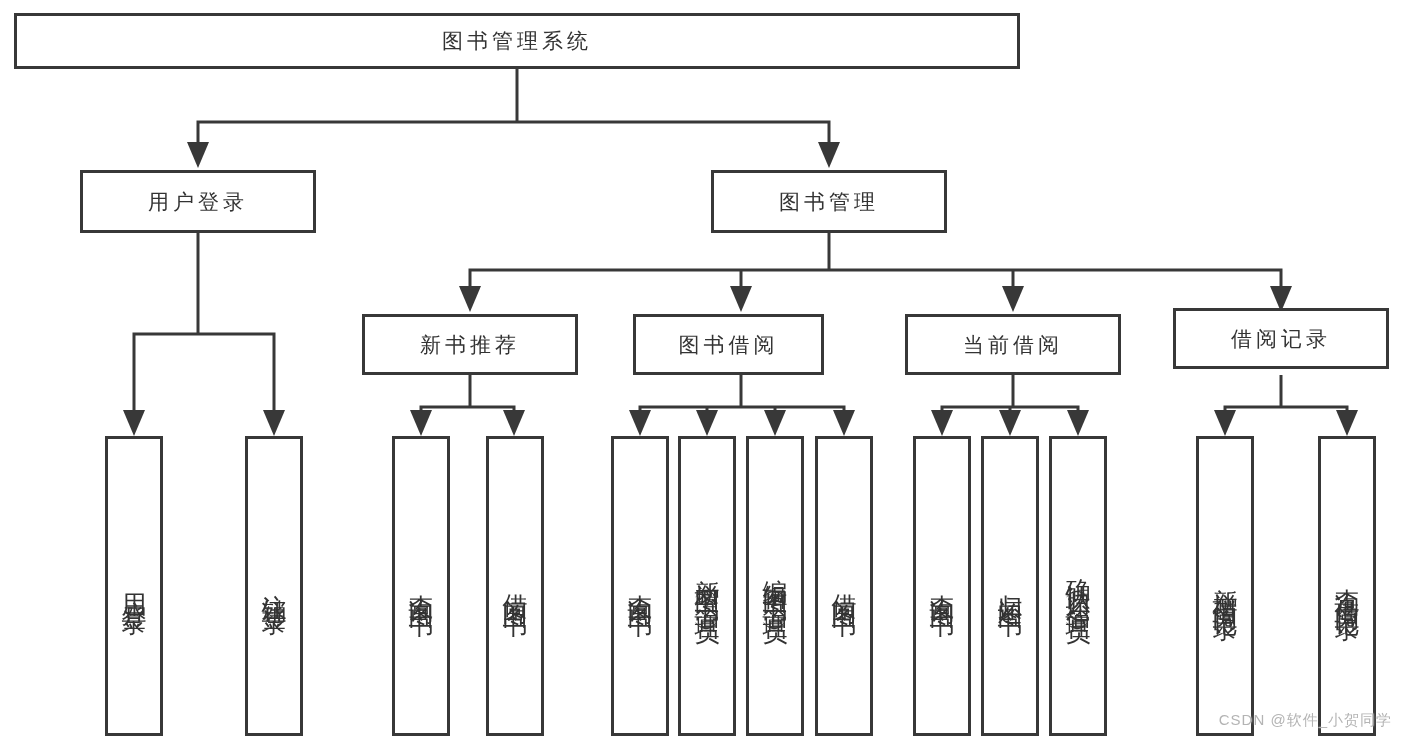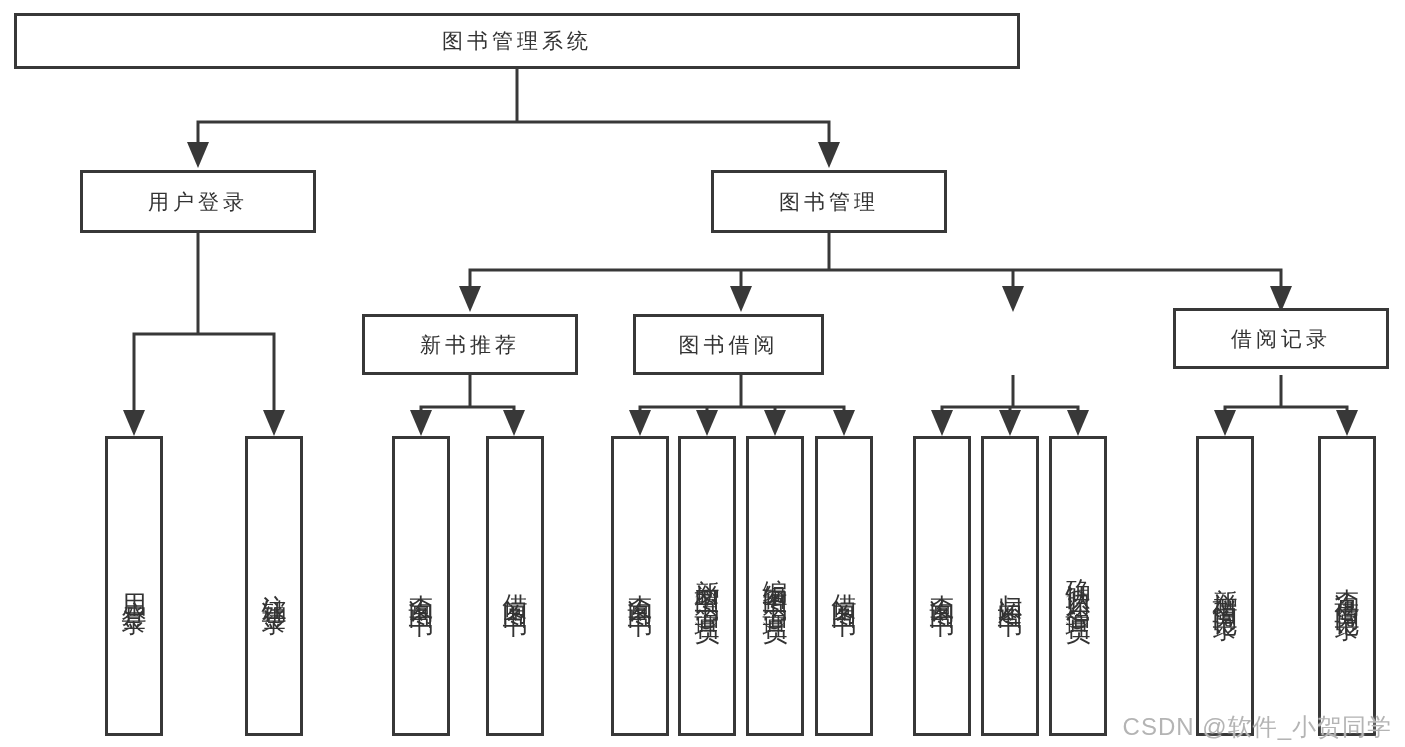--- a/index.html
+++ b/index.html
@@ -14,21 +14,21 @@
     display:flex;align-items:center;justify-content:center;
   }
   .h{font-size:21px;letter-spacing:4px;white-space:nowrap;}
   .leaf{top:436px;width:58px;height:300px;}
   .v{
     writing-mode:vertical-rl;text-orientation:mixed;
     font-size:25px;letter-spacing:6px;line-height:1;
   }
   .watermark{
     position:absolute;top:711px;right:13px;z-index:5;
-    font-size:24px;color:#b4b4b4;letter-spacing:1px;white-space:nowrap;
+    font-size:15px;color:#b4b4b4;letter-spacing:1px;white-space:nowrap;
     text-shadow:0 0 2px #ffffff;
   }
 </style>
 </head>
 <body>
 
 <div class="stage">
 
   <svg class="wires" width="1405" height="747" viewBox="0 0 1405 747">
     <g stroke="#383838" stroke-width="3" fill="none">
@@ -95,20 +95,23 @@
   <div class="box h" style="left:711px;top:170px;width:236px;height:63px">
     <span>图书管理</span>
   </div>
 
   <div class="box h" style="left:362px;top:314px;width:216px;height:61px">
     <span>新书推荐</span>
   </div>
   <div class="box h" style="left:633px;top:314px;width:191px;height:61px">
     <span>图书借阅</span>
   </div>
+  <div class="box h" style="left:905px;top:314px;width:216px;height:61px">
+    <span>当前借阅</span>
+  </div>
   <div class="box h" style="left:1173px;top:308px;width:216px;height:61px">
     <span>借阅记录</span>
   </div>
 
   <div class="box leaf" style="left:105px">
     <span class="v">用户登录</span>
   </div>
   <div class="box leaf" style="left:245px">
     <span class="v">注销登录</span>
   </div>

